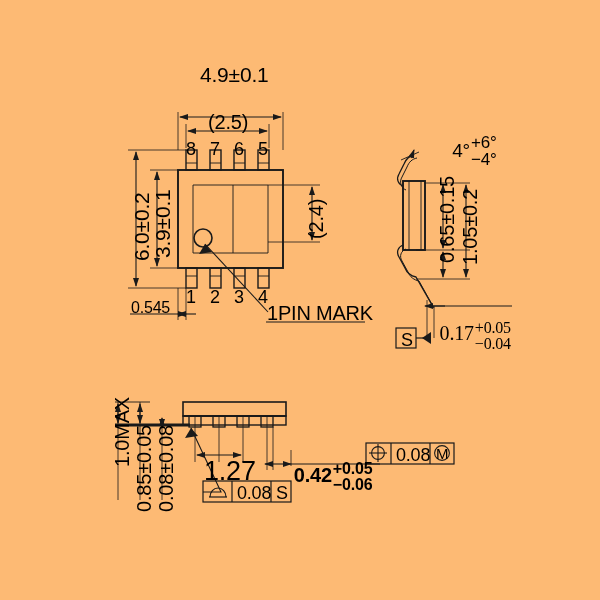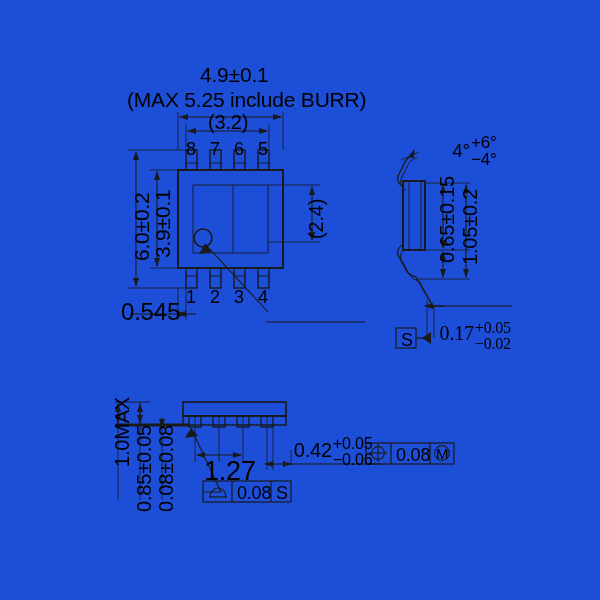--- a/index.html
+++ b/index.html
@@ -1,21 +1,21 @@
 <!DOCTYPE html>
 <html><head>
 <meta charset="utf-8">
 <style>
   html,body{margin:0;padding:0;background:#ffffff;}
   body{
     width:600px;height:600px;overflow:hidden;
     font-family:"Liberation Sans",sans-serif;
     color:#000;
   }
-  #sheet{position:relative;width:600px;height:600px;background:#1d4ed8;}
+  #sheet{position:relative;width:600px;height:600px;background:#fdba74;}
   svg{position:absolute;left:0;top:0;}
   .lbl{
     position:absolute;
     font-family:"Liberation Sans",sans-serif;
     color:#000;
     white-space:pre;
     line-height:1;
     letter-spacing:-0.2px;
   }
   .vert{transform-origin:0 0;}
@@ -206,66 +206,66 @@
       <circle cx="378" cy="453" r="6.4" stroke-width="1.1"></circle>
       <line x1="369" y1="453" x2="387" y2="453" stroke-width="1.1"></line>
       <line x1="378" y1="444" x2="378" y2="462" stroke-width="1.1"></line>
       <circle cx="442" cy="453" r="7.4" stroke-width="1.1"></circle>
     </g>
   </g>
 </svg>
 
 <div class="lbl" style="left:200px;top:64px;font-size:21px;">4.9±0.1</div>
 
-<div class="lbl" style="left:127px;top:89px;font-size:21px;">(MAX 5.25 include BURR)</div>
-
-<div class="lbl" style="left:208px;top:112px;font-size:20px;">(3.2)</div>
+
+<div class="lbl" style="left:208px;top:112px;font-size:20px;">(2.5)</div>
 
 <div class="lbl vert" style="left:131px;top:261px;font-size:21px;transform:rotate(-90deg);">6.0±0.2</div>
 
 <div class="lbl vert" style="left:152px;top:258px;font-size:21px;transform:rotate(-90deg);">3.9±0.1</div>
 
 <div class="lbl vert" style="left:306px;top:239px;font-size:20px;transform:rotate(-90deg);">(2.4)</div>
 
-<div class="lbl" style="left:121px;top:300px;font-size:24px;">0.545</div>
-
+<div class="lbl" style="left:131px;top:300px;font-size:16px;">0.545</div>
+
+<div class="lbl" style="left:267px;top:303px;font-size:20px;">1PIN MARK</div>
 
 <div class="lbl" style="left:186px;top:140px;font-size:18px;">8</div>
 <div class="lbl" style="left:210px;top:140px;font-size:18px;">7</div>
 <div class="lbl" style="left:234px;top:140px;font-size:18px;">6</div>
 <div class="lbl" style="left:258px;top:140px;font-size:18px;">5</div>
 
 <div class="lbl" style="left:186px;top:288px;font-size:18px;">1</div>
 <div class="lbl" style="left:210px;top:288px;font-size:18px;">2</div>
 <div class="lbl" style="left:234px;top:288px;font-size:18px;">3</div>
 <div class="lbl" style="left:258px;top:288px;font-size:18px;">4</div>
 
 <div class="lbl" style="left:442px;top:116px;font-size:19px;">
   <span>4°</span><span class="frac" style="font-size:17px;margin-left:1px;"><span class="up">+6°</span><span class="dn">−4°</span></span>
 </div>
 
 <div class="lbl vert" style="left:437px;top:263px;font-size:20px;transform:rotate(-90deg);">0.65±0.15</div>
 
 <div class="lbl vert" style="left:460px;top:265px;font-size:20px;transform:rotate(-90deg);">1.05±0.2</div>
 
 <div class="lbl" style="left:430px;top:300px;font-size:20px;font-family:Liberation Serif, serif;">
-  <span>0.17</span><span class="frac" style="font-size:16px;margin-left:1px;"><span class="up">+0.05</span><span class="dn">−0.02</span></span>
+  <span>0.17</span><span class="frac" style="font-size:16px;margin-left:1px;"><span class="up">+0.05</span><span class="dn">−0.04</span></span>
 </div>
 
 <div class="lbl" style="left:401px;top:331px;font-size:18px;">S</div>
 
 <div class="lbl vert" style="left:112px;top:467px;font-size:20px;transform:rotate(-90deg);">1.0MAX</div>
 
 <div class="lbl vert" style="left:134px;top:512px;font-size:20px;transform:rotate(-90deg);">0.85±0.05</div>
 
 <div class="lbl vert" style="left:156px;top:512px;font-size:20px;transform:rotate(-90deg);">0.08±0.08</div>
 
 <div class="lbl" style="left:204px;top:458px;font-size:27px;">1.27</div>
 
-<div class="lbl" style="left:283px;top:416px;font-size:20px;">
+<div class="lbl" style="left:283px;top:441px;font-size:20px;font-weight:bold;">
   <span>0.42</span><span class="frac" style="font-size:16px;margin-left:1px;"><span class="up">+0.05</span><span class="dn">−0.06</span></span>
 </div>
 
 <div class="lbl" style="left:237px;top:484px;font-size:18px;">0.08</div>
 <div class="lbl" style="left:276px;top:484px;font-size:18px;">S</div>
 
 <div class="lbl" style="left:396px;top:446px;font-size:18px;">0.08</div>
 <div class="lbl" style="left:436px;top:446px;font-size:15px;">M</div>
 
 </div>

